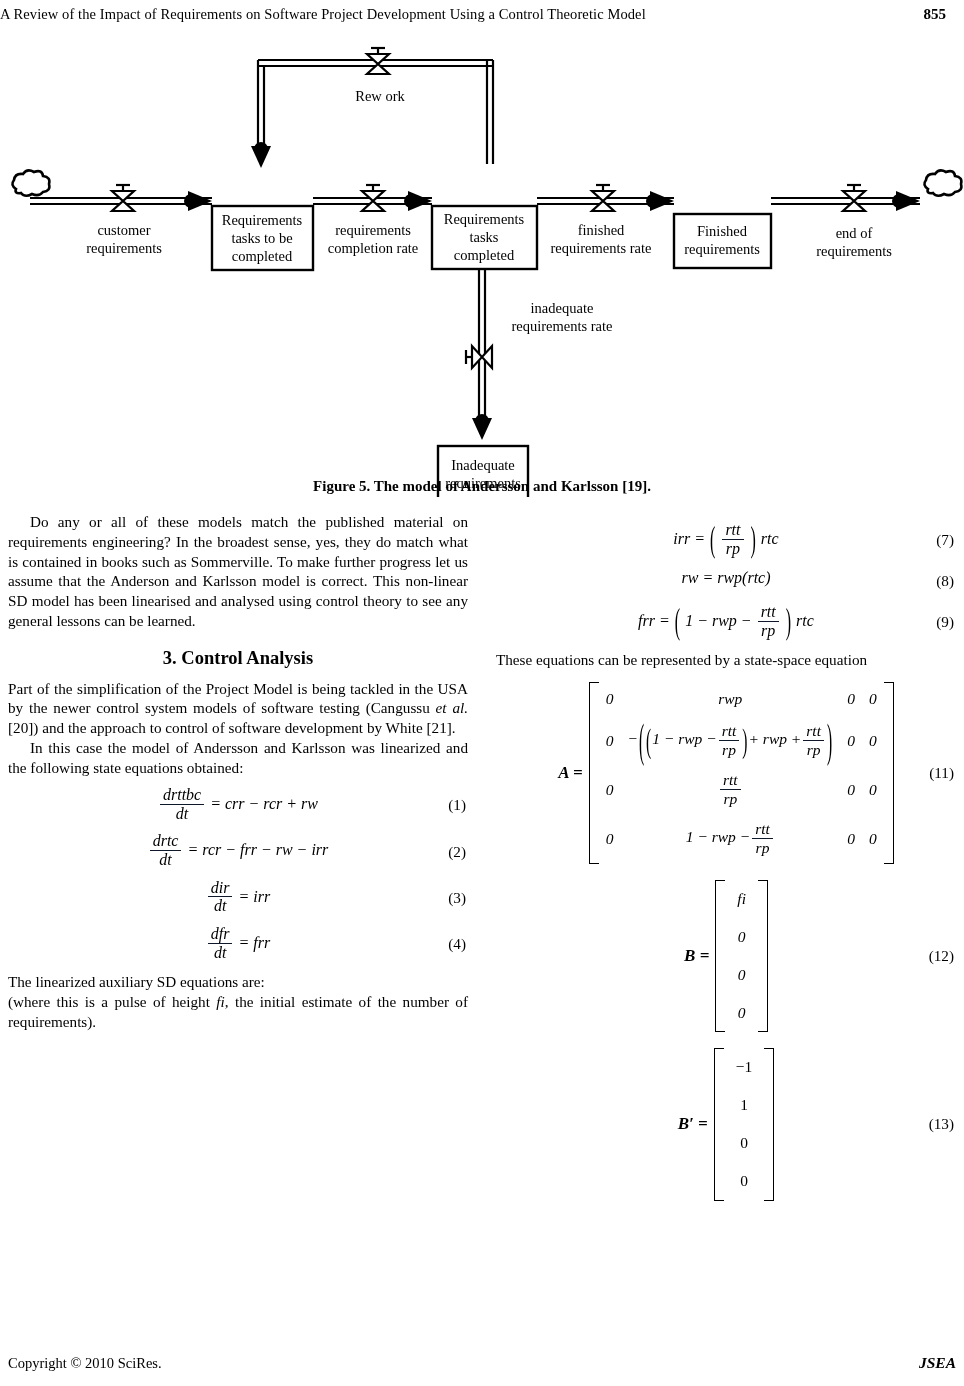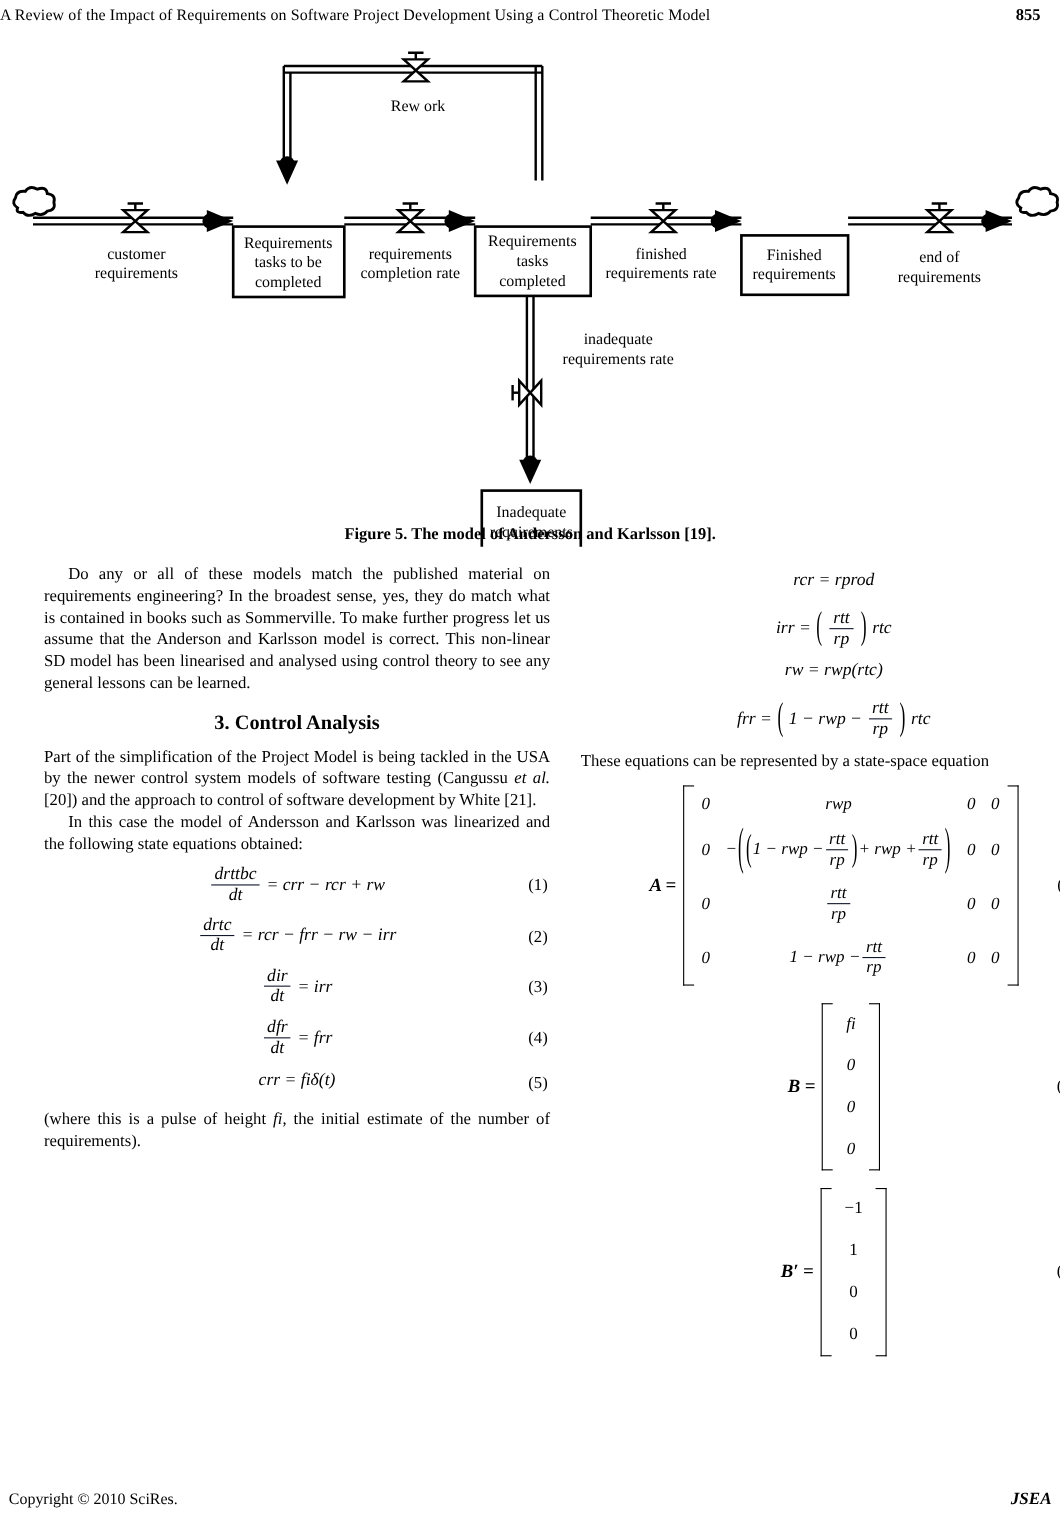--- a/index.html
+++ b/index.html
@@ -57,21 +57,20 @@
   }
 
   
   .col {
     position: absolute;
     top: 512px;
     width: 460px;
     font-size: 15.2px;
     line-height: 1.30;
     text-align: justify;
-    margin-left: 32px;
   }
   .col-left  { left: 8px; }
   .col-right { left: 496px; }
 
   .col p {
     margin: 0 0 0 0;
     text-align: justify;
     text-justify: inter-word;
   }
   .indent { text-indent: 22px; }
@@ -370,36 +369,29 @@
     <div class="eq-body">
       <span class="frac">
         <span class="num">dfr</span>
         <span class="den">dt</span>
       </span>
       <span>= frr</span>
     </div>
     <span class="eq-num">(4)</span>
   </div>
 
-
-  <div class="eq">
-    <div class="eq-body">crr = fiδ(t)</div>
-    <span class="eq-num">(5)</span>
-  </div>
+  <p>The linearized auxiliary SD equations are:</p>
+
 
   <p><span>(where this is a pulse of height </span><em>fi</em><span>, the initial estimate of the number of requirements).</span></p>
 
 </div>
 
 <div class="col col-right">
 
-  <div class="eq" style="margin-top:6px">
-    <div class="eq-body">rcr = rprod</div>
-    <span class="eq-num">(6)</span>
-  </div>
 
   <div class="eq">
     <div class="eq-body">
       <span>irr =</span>
       <span class="paren">(</span>
       <span class="frac">
         <span class="num">rtt</span>
         <span class="den">rp</span>
       </span>
       <span class="paren">)</span>

